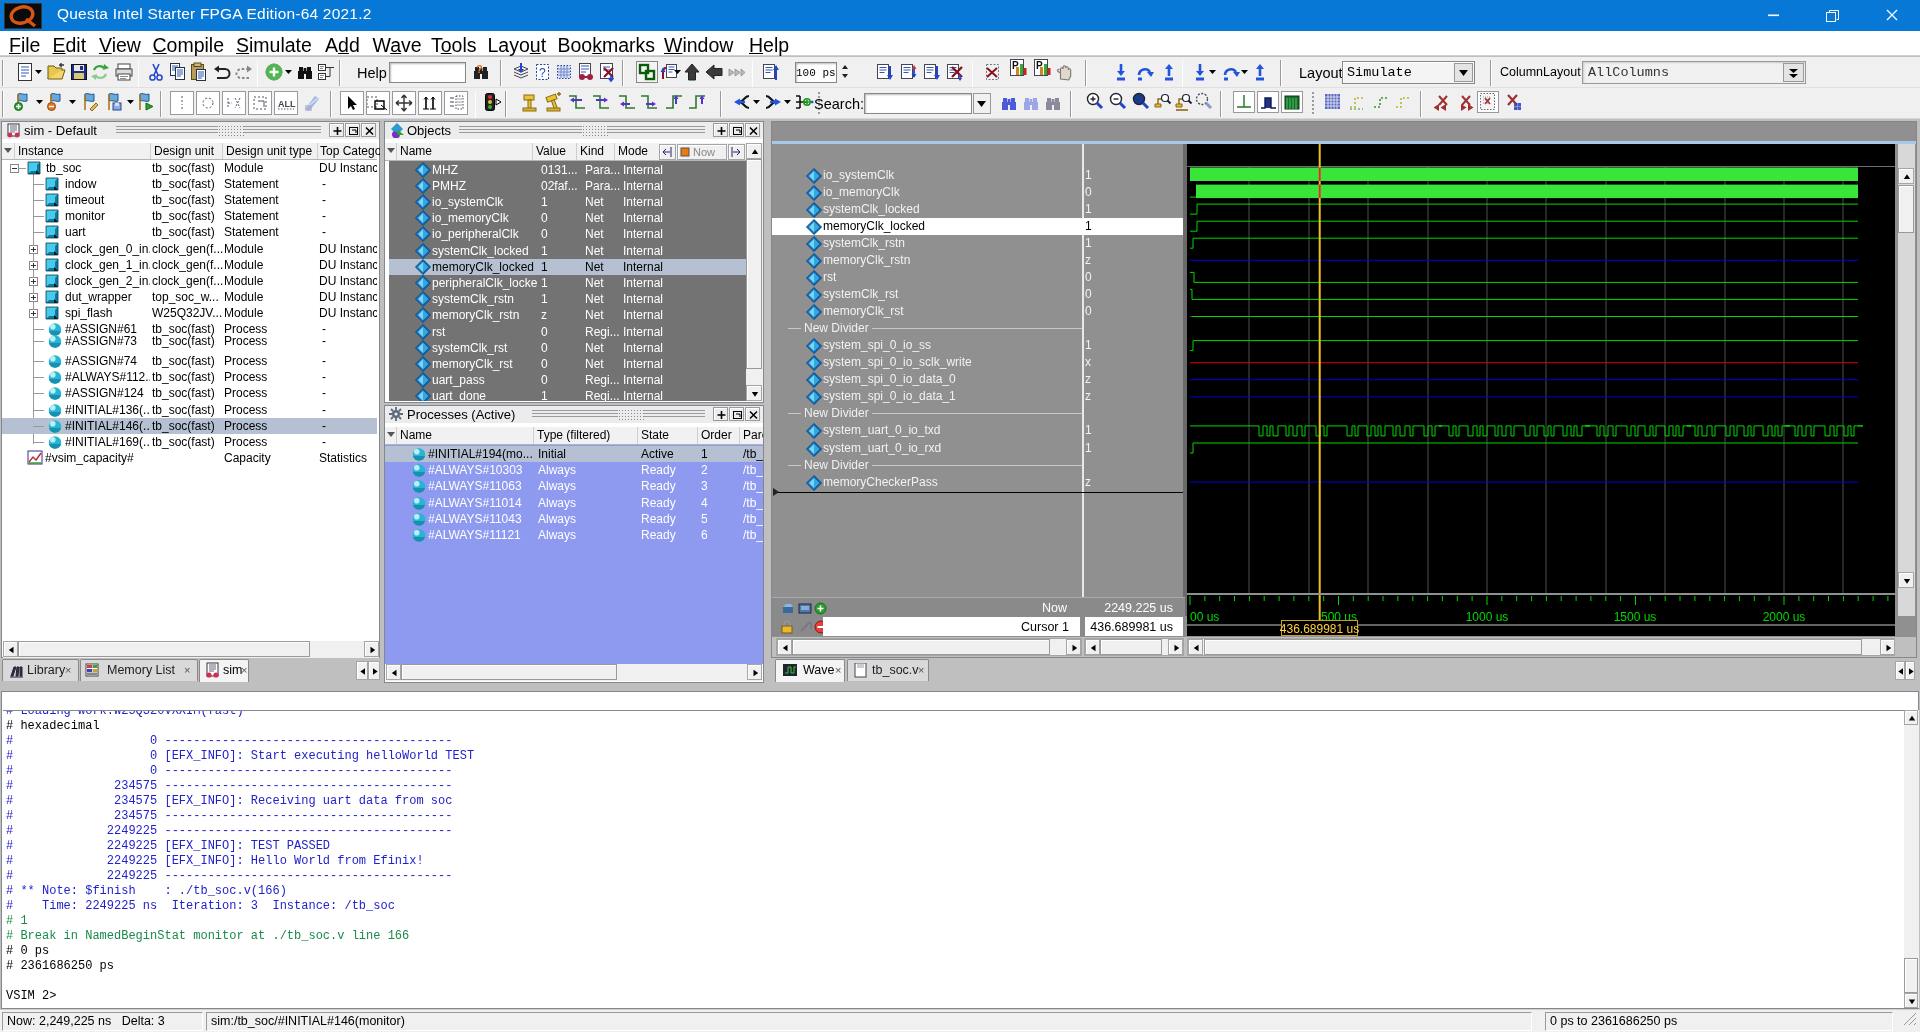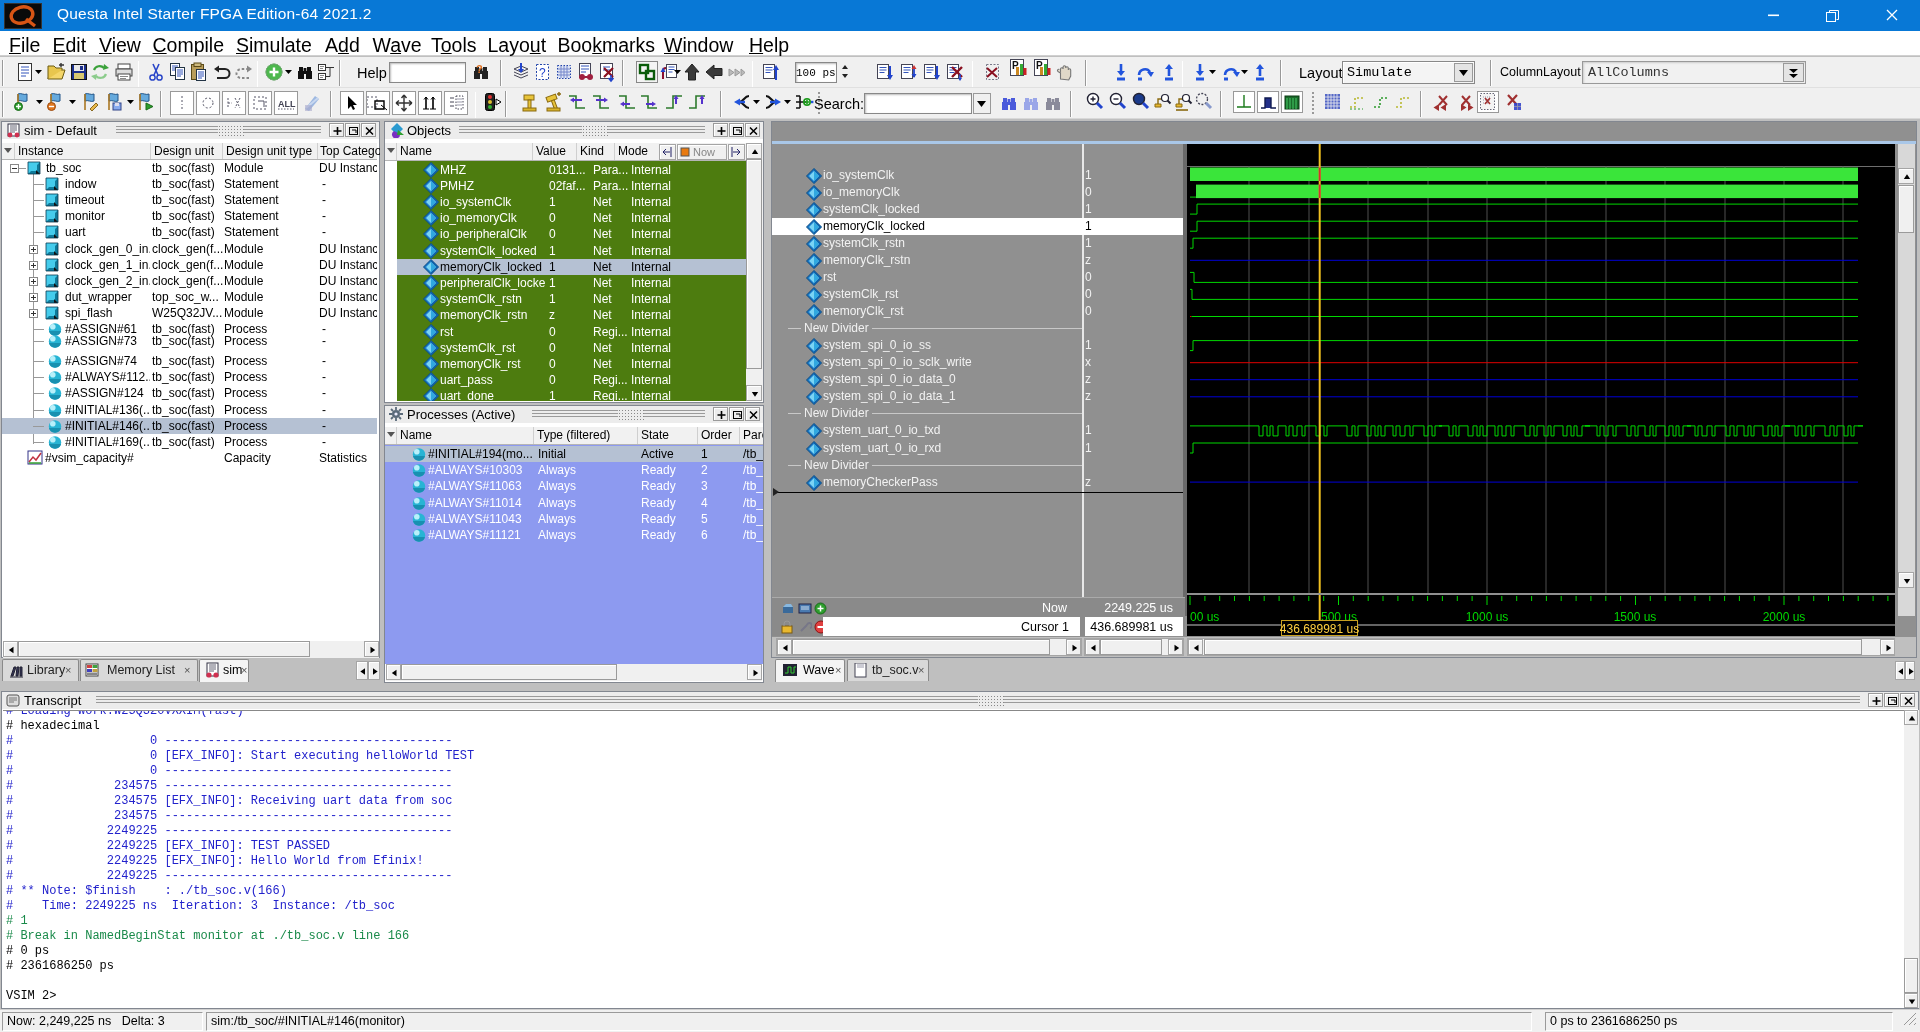--- a/index.html
+++ b/index.html
@@ -972,21 +972,21 @@
           <rect x="3" y="3" width="8" height="8" fill="#e87a10" stroke="#555"></rect>
           <text x="15" y="11" font-size="11" fill="#888" font-family="Liberation Sans">Now</text>
         </svg></div>
 <div class="sbtn" style="left:343px;top:1px;width:17px;height:16px"><svg width="15" height="14">
           <path d="M11,7 h-7 M11,7 l-3,-3 M11,7 l-3,3 M3,2 v10" stroke="#226" fill="none"></path>
         </svg></div>
 <div class="sbtn" style="left:361px;top:1px;width:9px;height:16px"><svg width="9" height="16">
           <polygon points="2.5,4.8 2.5,11.2 7.166666666666667,8.0" fill="#000"></polygon>
         </svg></div>
 </div>
-<div style="position:absolute;left:12px;top:39px;width:361px;height:240px;background:#4d7c0f;overflow:hidden">
+<div style="position:absolute;left:4px;top:39px;width:361px;height:240px;background:#737373;overflow:hidden">
 <div class="orow" style="left:0;top:0.5px;width:361px;">
 <svg style="position:absolute;left:26px;top:0px" width="16" height="16">
           <path d="M8,0.5 L15.5,8 8,15.5 0.5,8Z" fill="#1878c8" stroke="#0a4a80"></path>
           <path d="M8,0.5 L15.5,8 8,15.5" fill="#1060a8"></path>
           <path d="M8,3 L13,8 8,13 3,8Z" fill="#7ad4f4"></path>
           <path d="M8,3 L13,8 8,13" fill="#30a8e0"></path>
         </svg>
 <span style="position:absolute;left:43px;width:106px;overflow:hidden">MHZ</span>
 <span class="ov">0131...</span>
         <span class="ok">Para...</span>
@@ -1660,39 +1660,20 @@
       <span class="tabx" style="left:70px">×</span>
 </div>
 <div class="sbtn" style="left:1124px;top:2px;width:10px;height:19px"><svg width="10" height="19">
         <polygon points="7.0,6.3 7.0,12.7 2.333333333333333,9.5" fill="#000"></polygon>
       </svg></div>
 <div class="sbtn" style="left:1134px;top:2px;width:10px;height:19px"><svg width="10" height="19">
         <polygon points="3.0,6.3 3.0,12.7 7.666666666666667,9.5" fill="#000"></polygon>
       </svg></div>
 </div>
 <div class="panel" style="left:1px;top:691px;width:1918px;height:318px">
-<div class="phdr" style="left:0px;top:0px;width:1916px">
-      <div style="position:absolute;left:4px;top:1px;width:15px;height:14px"><svg width="16" height="15">
-          <rect x="1" y="2" width="12" height="11" rx="2" fill="#dcdcdc" stroke="#555"></rect>
-          <path d="M3,5 h8 M3,7 h8 M3,9 h5" stroke="#777"></path>
-        </svg></div>
-      <span class="phdrt" style="left:22px">Transcript</span>
-      <div class="stretch" style="left:94px;width:1764px"></div>
-      <div class="grip" style="left:976px"></div>
-      <div class="pbtn" style="left:1866px"><svg width="15" height="14">
-          <path d="M7.5,3v8M3.5,7h8" stroke="#000" stroke-width="1.6"></path>
-        </svg></div>
-      <div class="pbtn" style="left:1882px"><svg width="15" height="14">
-          <rect x="3.5" y="3.5" width="8" height="7" fill="none" stroke="#000"></rect>
-          <path d="M6,6h4v3" stroke="#000" fill="none"></path>
-        </svg></div>
-      <div class="pbtn" style="left:1898px"><svg width="15" height="14">
-          <path d="M4,3.5l7,7M11,3.5l-7,7" stroke="#000" stroke-width="1.5"></path>
-        </svg></div>
-    </div>
 <div style="position:absolute;left:1px;top:18px;width:1901px;height:297px;background:#fff;overflow:hidden;border-top:1px solid #888">
 <div id="transcript-body" style="left:3px;top:-7px"><div class="tb-blue"># Loading work.W25Q320VXXIM(fast)</div><div># hexadecimal</div><div class="tb-blue">#                   0 ----------------------------------------</div><div class="tb-blue">#                   0 [EFX_INFO]: Start executing helloWorld TEST</div><div class="tb-blue">#                   0 ----------------------------------------</div><div class="tb-blue">#              234575 ----------------------------------------</div><div class="tb-blue">#              234575 [EFX_INFO]: Receiving uart data from soc</div><div class="tb-blue">#              234575 ----------------------------------------</div><div class="tb-blue">#             2249225 ----------------------------------------</div><div class="tb-blue">#             2249225 [EFX_INFO]: TEST PASSED</div><div class="tb-blue">#             2249225 [EFX_INFO]: Hello World from Efinix!</div><div class="tb-blue">#             2249225 ----------------------------------------</div><div class="tb-blue"># ** Note: $finish    : ./tb_soc.v(166)</div><div class="tb-blue">#    Time: 2249225 ns  Iteration: 3  Instance: /tb_soc</div><div class="tb-green"># 1</div><div class="tb-green"># Break in NamedBeginStat monitor at ./tb_soc.v line 166</div><div># 0 ps</div><div># 2361686250 ps</div><div>&nbsp;</div><div>VSIM 2&gt;</div></div>
 </div>
 <div style="position:absolute;left:1902px;top:18px;width:15px;height:298px;background:#f0f0f0">
 <div class="sbtn" style="left:0px;top:0px;width:14px;height:15px"><svg width="14" height="15">
           <polygon points="3.8,9.5 10.2,9.5 7.0,4.833333333333333" fill="#000"></polygon>
         </svg></div>
 <div class="thumb" style="left:0;top:248px;width:14px;height:35px"></div>
 <div class="sbtn" style="left:0px;top:283px;width:14px;height:15px"><svg width="14" height="15">
           <polygon points="3.8,5.5 10.2,5.5 7.0,10.166666666666668" fill="#000"></polygon>

